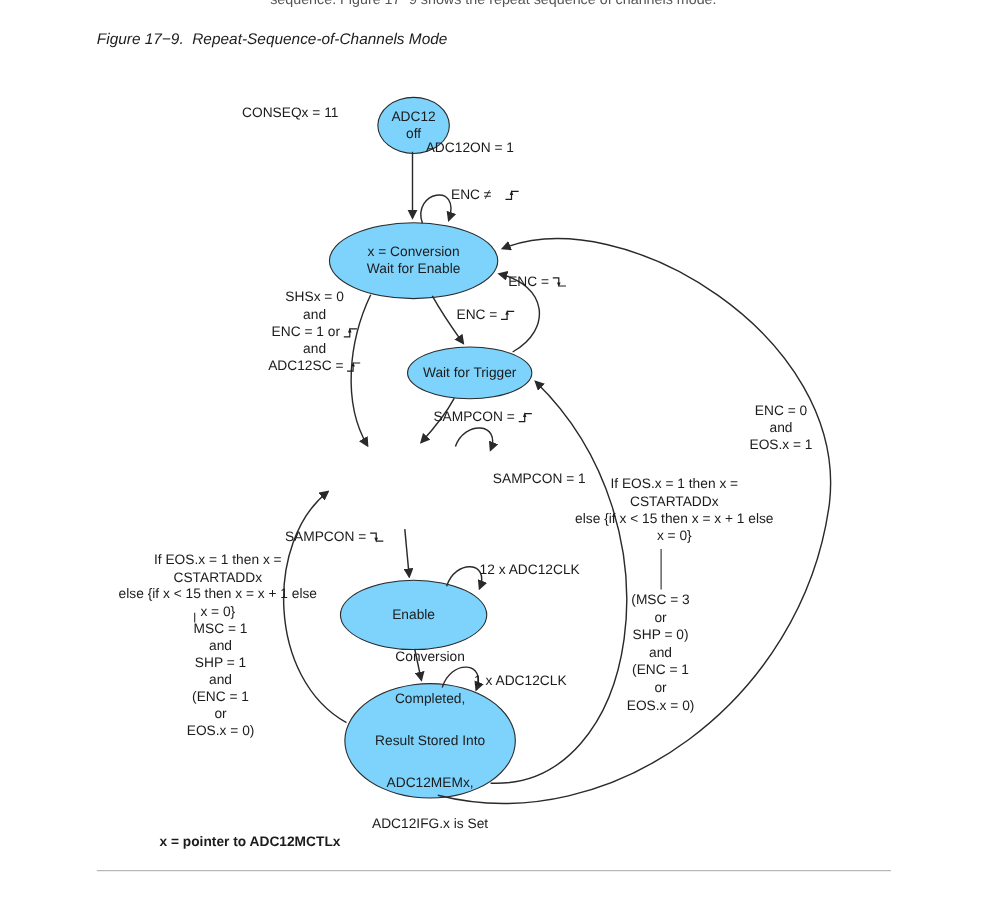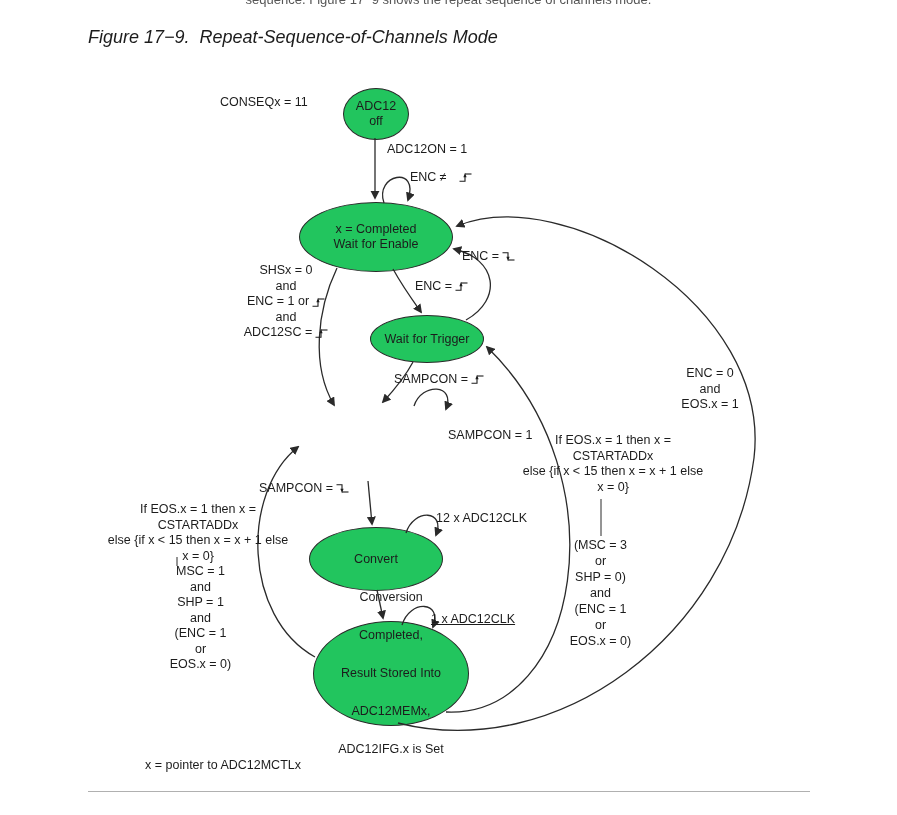--- a/index.html
+++ b/index.html
@@ -3,65 +3,65 @@
 <meta charset="utf-8">
 <style>
   html,body{margin:0;padding:0;}
   body{
     width:897px;height:815px;overflow:hidden;background:#ffffff;
     font-family:"Liberation Sans", sans-serif;color:#1c1c1c;position:relative;
   }
   .page{position:absolute;inset:0;}
   .top-cut{position:absolute;top:-8px;left:0;right:0;text-align:center;
     font-size:13px;color:#555;white-space:nowrap;}
-  .fig-title{position:absolute;left:88px;top:27px;font-size:18px;font-style:italic;}
+  .fig-title{position:absolute;left:88px;top:27px;font-size:14px;font-style:italic;}
   .bottom-rule{position:absolute;left:88px;top:791px;width:722px;height:1px;background:#b0b0b0;}
   .state{
-    position:absolute;border:1.4px solid #2a2a2a;border-radius:50%;background:#22c55e;
+    position:absolute;border:1.4px solid #2a2a2a;border-radius:50%;background:#7dd3fc;
     display:flex;flex-direction:column;align-items:center;justify-content:center;
     text-align:center;font-size:12.5px;line-height:15px;z-index:1;
   }
   svg.arrows{position:absolute;left:0;top:0;z-index:2;pointer-events:none;}
   .lbl{
     position:absolute;font-size:12.5px;white-space:nowrap;display:flex;
     align-items:center;gap:3px;z-index:3;
   }
   .block{
     position:absolute;font-size:12.5px;line-height:15.5px;text-align:center;z-index:3;
   }
   .block .bl{display:flex;justify-content:center;align-items:center;gap:3px;}
   .block.lh16 .bl{line-height:16px;}
   .edge-ic{flex:0 0 auto;margin-top:1px;}
-  .footnote{position:absolute;left:145px;top:758px;font-size:12.5px;z-index:3;}
+  .footnote{position:absolute;left:145px;top:758px;font-size:12.5px;z-index:3;font-weight:bold;}
 </style>
 </head>
 <body>
 
 <div class="page">
 
   <div class="top-cut">sequence. Figure 17−9 shows the repeat sequence of channels mode.</div>
   <div class="fig-title">Figure 17−9.&nbsp; Repeat-Sequence-of-Channels Mode</div>
 
   <div class="state" style="left:343px;top:88px;width:64px;height:50px;">
     <span>ADC12</span>
     <span>off</span>
   </div>
 
   <div class="state" style="left:299px;top:202px;width:152px;height:68px;">
-    <span>x = Completed</span>
+    <span>x = Conversion</span>
     <span>Wait for Enable</span>
   </div>
 
   <div class="state" style="left:370px;top:315px;width:112px;height:46px;">
     <span>Wait for Trigger</span>
   </div>
 
 
   <div class="state" style="left:309px;top:527px;width:132px;height:62px;">
-    <span>Convert</span>
+    <span>Enable</span>
   </div>
 
   <div class="state" style="left:313px;top:621px;width:154px;height:103px;gap:23px;">
     <span>Conversion</span>
     <span>Completed,</span>
     <span>Result Stored Into</span>
     <span>ADC12MEMx,</span>
     <span>ADC12IFG.x is Set</span>
   </div>
 
@@ -88,21 +88,21 @@
       <path d="M398 723 C556 763 730 636 754 458 C772 306 565 182 457 226" marker-end="url(#arr)"></path>
       <path d="M601 499 L601 536" stroke-width="1"></path>
       <path d="M177 557 L177 566" stroke-width="1"></path>
     </g>
   </svg>
 
   <div class="lbl" style="left:220px;top:95px;">
     <span>CONSEQx = 11</span>
   </div>
 
-  <div class="lbl" style="left:387px;top:142px;text-align:center;">
+  <div class="lbl" style="left:387px;top:127px;text-align:center;">
     <span>ADC12ON = 1</span>
   </div>
 
   <div class="lbl" style="left:410px;top:170px;gap:12px;">
     <span>ENC ≠</span>
     <svg class="edge-ic" width="13" height="11" viewBox="0 0 13 11">
       <path d="M0.5 9.3 H6 V4.8" stroke="#1c1c1c" stroke-width="1.1" fill="none"></path>
       <path d="M6 2 H12.5" stroke="#1c1c1c" stroke-width="1.1" fill="none"></path>
       <path d="M6 0.8 L4.4 5.2 L7.6 5.2 Z" fill="#1c1c1c"></path>
     </svg>
@@ -173,21 +173,21 @@
       <path d="M0.5 1.7 H6 V6.2" stroke="#1c1c1c" stroke-width="1.1" fill="none"></path>
       <path d="M6 9 H12.5" stroke="#1c1c1c" stroke-width="1.1" fill="none"></path>
       <path d="M6 10.2 L4.4 5.8 L7.6 5.8 Z" fill="#1c1c1c"></path>
     </svg>
   </div>
 
   <div class="lbl" style="left:436px;top:511px;">
     <span>12 x ADC12CLK</span>
   </div>
 
-  <div class="lbl" style="left:431px;top:612px;text-decoration:underline;">
+  <div class="lbl" style="left:431px;top:612px;">
     <span>1 x ADC12CLK</span>
   </div>
 
   <div class="block" style="left:103px;top:502px;width:190px;">
     <div class="bl">
         <span>If EOS.x = 1 then x =</span>
       </div>
     <div class="bl">
         <span>CSTARTADDx</span>
       </div>

